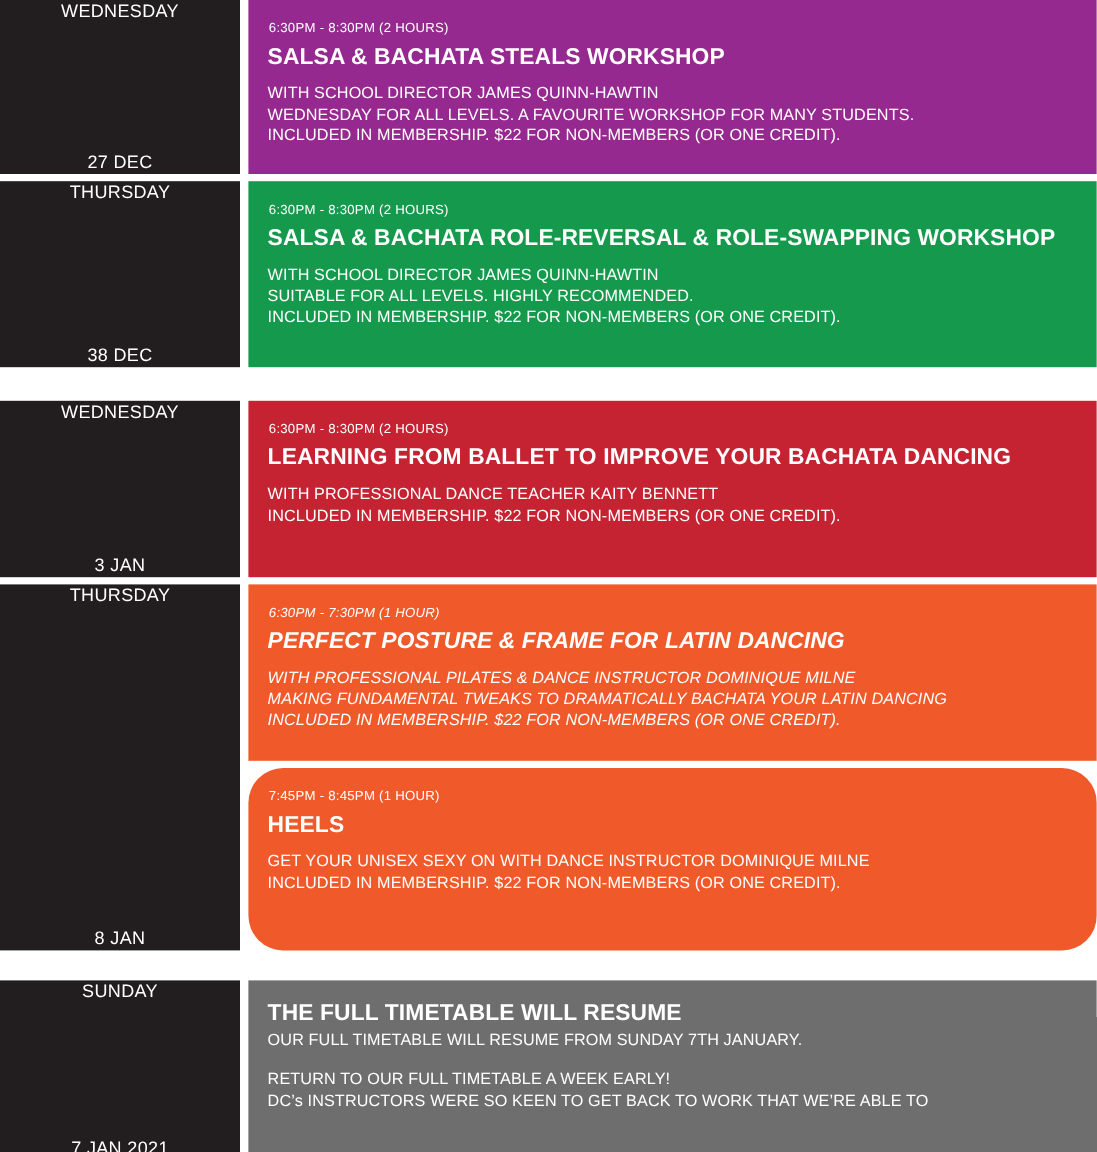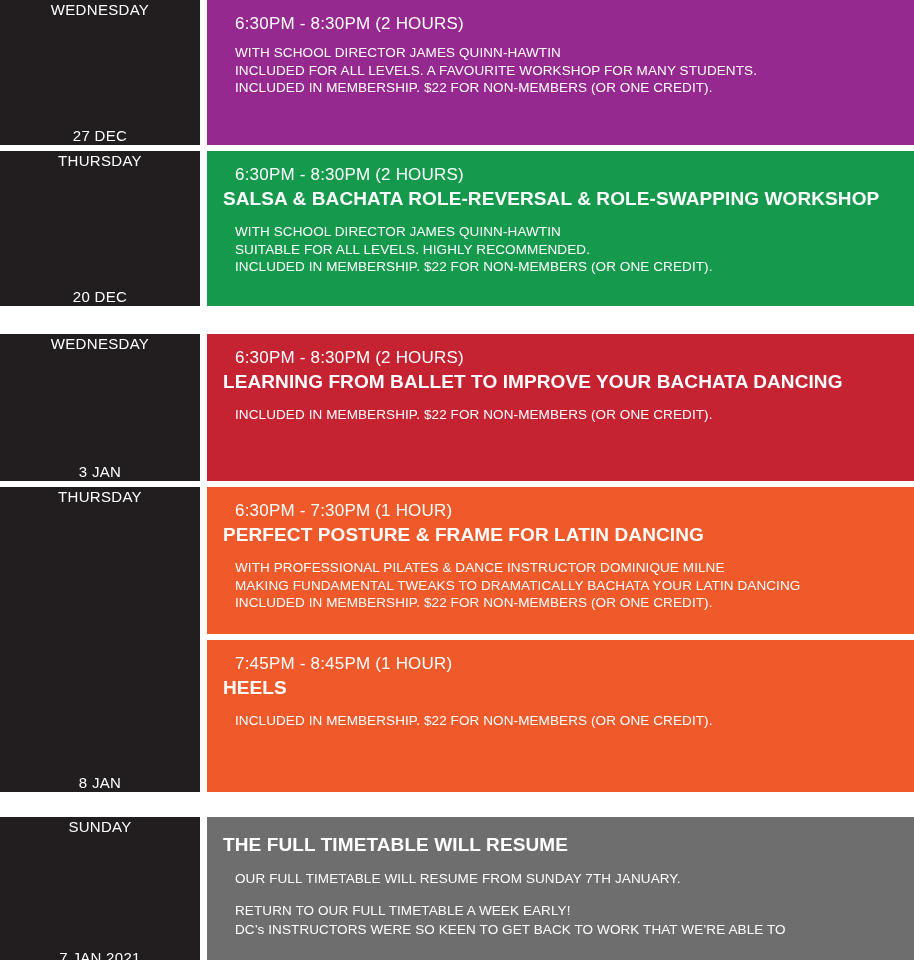--- a/index.html
+++ b/index.html
@@ -65,39 +65,39 @@
   .session {
     padding: 16px 16px 18px 16px;
     color: #ffffff;
     box-sizing: border-box;
   }
   .session + .session {
     margin-top: 6px;
   }
 
   .session .time {
-    font-size: 17px;
+    font-size: 11px;
     font-weight: 400;
     line-height: 16px;
     letter-spacing: 0.2px;
-    margin: 0 0 4px 12px;
+    margin: 0 0 4px 1px;
   }
   .session .title {
     font-size: 19px;
     font-weight: 700;
     line-height: 24px;
     letter-spacing: 0.1px;
     margin: 0 0 9px 0;
   }
   .session .desc {
     font-size: 13.5px;
     font-weight: 400;
     line-height: 17.5px;
     letter-spacing: 0.1px;
-    margin: 12px;
+    margin: 0;
   }
   .session .desc .line {
     display: block;
   }
   .session .desc .line.spacer {
     height: 13px;
   }
 
   
   .session.notice .title {
@@ -112,32 +112,33 @@
 
 <div class="timetable" id="timetable">
     <div class="group" style="height: 145px;">
       <div class="date-col" style="background: rgb(34, 30, 31);">
         <span class="day">WEDNESDAY</span>
         <span class="date">27 DEC</span>
       </div>
       <div class="content-col">
         <div class="session" style="background: rgb(150, 41, 143); height: 145px;">
           <p class="time">6:30PM - 8:30PM (2 HOURS)</p>
+          <p class="title">SALSA &amp; BACHATA STEALS WORKSHOP</p>
           <p class="desc">
             <span class="line">WITH SCHOOL DIRECTOR JAMES QUINN-HAWTIN</span>
-            <span class="line">INCLUDED FOR ALL LEVELS. A FAVOURITE WORKSHOP FOR MANY STUDENTS.</span>
+            <span class="line">WEDNESDAY FOR ALL LEVELS. A FAVOURITE WORKSHOP FOR MANY STUDENTS.</span>
             <span class="line">INCLUDED IN MEMBERSHIP. $22 FOR NON-MEMBERS (OR ONE CREDIT).</span>
           </p>
         </div>
       </div>
     </div>
     <div class="group" style="height: 155px; margin-top: 6px;">
       <div class="date-col" style="background: rgb(34, 30, 31);">
         <span class="day">THURSDAY</span>
-        <span class="date">20 DEC</span>
+        <span class="date">38 DEC</span>
       </div>
       <div class="content-col">
         <div class="session" style="background: rgb(21, 154, 77); height: 155px;">
           <p class="time">6:30PM - 8:30PM (2 HOURS)</p>
           <p class="title">SALSA &amp; BACHATA ROLE-REVERSAL &amp; ROLE-SWAPPING WORKSHOP</p>
           <p class="desc">
             <span class="line">WITH SCHOOL DIRECTOR JAMES QUINN-HAWTIN</span>
             <span class="line">SUITABLE FOR ALL LEVELS.  HIGHLY RECOMMENDED.</span>
             <span class="line">INCLUDED IN MEMBERSHIP. $22 FOR NON-MEMBERS (OR ONE CREDIT).</span>
           </p>
@@ -147,44 +148,46 @@
     <div class="group" style="height: 147px; margin-top: 28px;">
       <div class="date-col" style="background: rgb(34, 30, 31);">
         <span class="day">WEDNESDAY</span>
         <span class="date">3 JAN</span>
       </div>
       <div class="content-col">
         <div class="session" style="background: rgb(197, 34, 50); height: 147px;">
           <p class="time">6:30PM - 8:30PM (2 HOURS)</p>
           <p class="title">LEARNING FROM BALLET TO IMPROVE YOUR BACHATA DANCING</p>
           <p class="desc">
+            <span class="line">WITH PROFESSIONAL DANCE TEACHER KAITY BENNETT</span>
             <span class="line">INCLUDED IN MEMBERSHIP. $22 FOR NON-MEMBERS (OR ONE CREDIT).</span>
           </p>
         </div>
       </div>
     </div>
     <div class="group" style="height: 305px; margin-top: 6px;">
       <div class="date-col" style="background: rgb(34, 30, 31);">
         <span class="day">THURSDAY</span>
         <span class="date">8 JAN</span>
       </div>
       <div class="content-col">
-        <div class="session" style="background: rgb(240, 90, 43); height: 147px;">
+        <div class="session" style="background: rgb(240, 90, 43); height: 147px; font-style: italic;">
           <p class="time">6:30PM - 7:30PM (1 HOUR)</p>
           <p class="title">PERFECT POSTURE &amp; FRAME FOR LATIN DANCING</p>
           <p class="desc">
             <span class="line">WITH PROFESSIONAL PILATES &amp; DANCE INSTRUCTOR DOMINIQUE MILNE</span>
             <span class="line">MAKING FUNDAMENTAL TWEAKS TO DRAMATICALLY BACHATA YOUR LATIN DANCING</span>
             <span class="line">INCLUDED IN MEMBERSHIP. $22 FOR NON-MEMBERS (OR ONE CREDIT).</span>
           </p>
         </div>
-        <div class="session" style="background: rgb(240, 90, 43); height: 152px;">
+        <div class="session" style="background: rgb(240, 90, 43); height: 152px; border-radius: 29px;">
           <p class="time">7:45PM - 8:45PM (1 HOUR)</p>
           <p class="title">HEELS</p>
           <p class="desc">
+            <span class="line">GET YOUR UNISEX SEXY ON WITH DANCE INSTRUCTOR DOMINIQUE MILNE</span>
             <span class="line">INCLUDED IN MEMBERSHIP. $22 FOR NON-MEMBERS (OR ONE CREDIT).</span>
           </p>
         </div>
       </div>
     </div>
     <div class="group" style="height: 150px; margin-top: 25px;">
       <div class="date-col" style="background: rgb(34, 30, 31);">
         <span class="day">SUNDAY</span>
         <span class="date">7 JAN 2021</span>
       </div>

